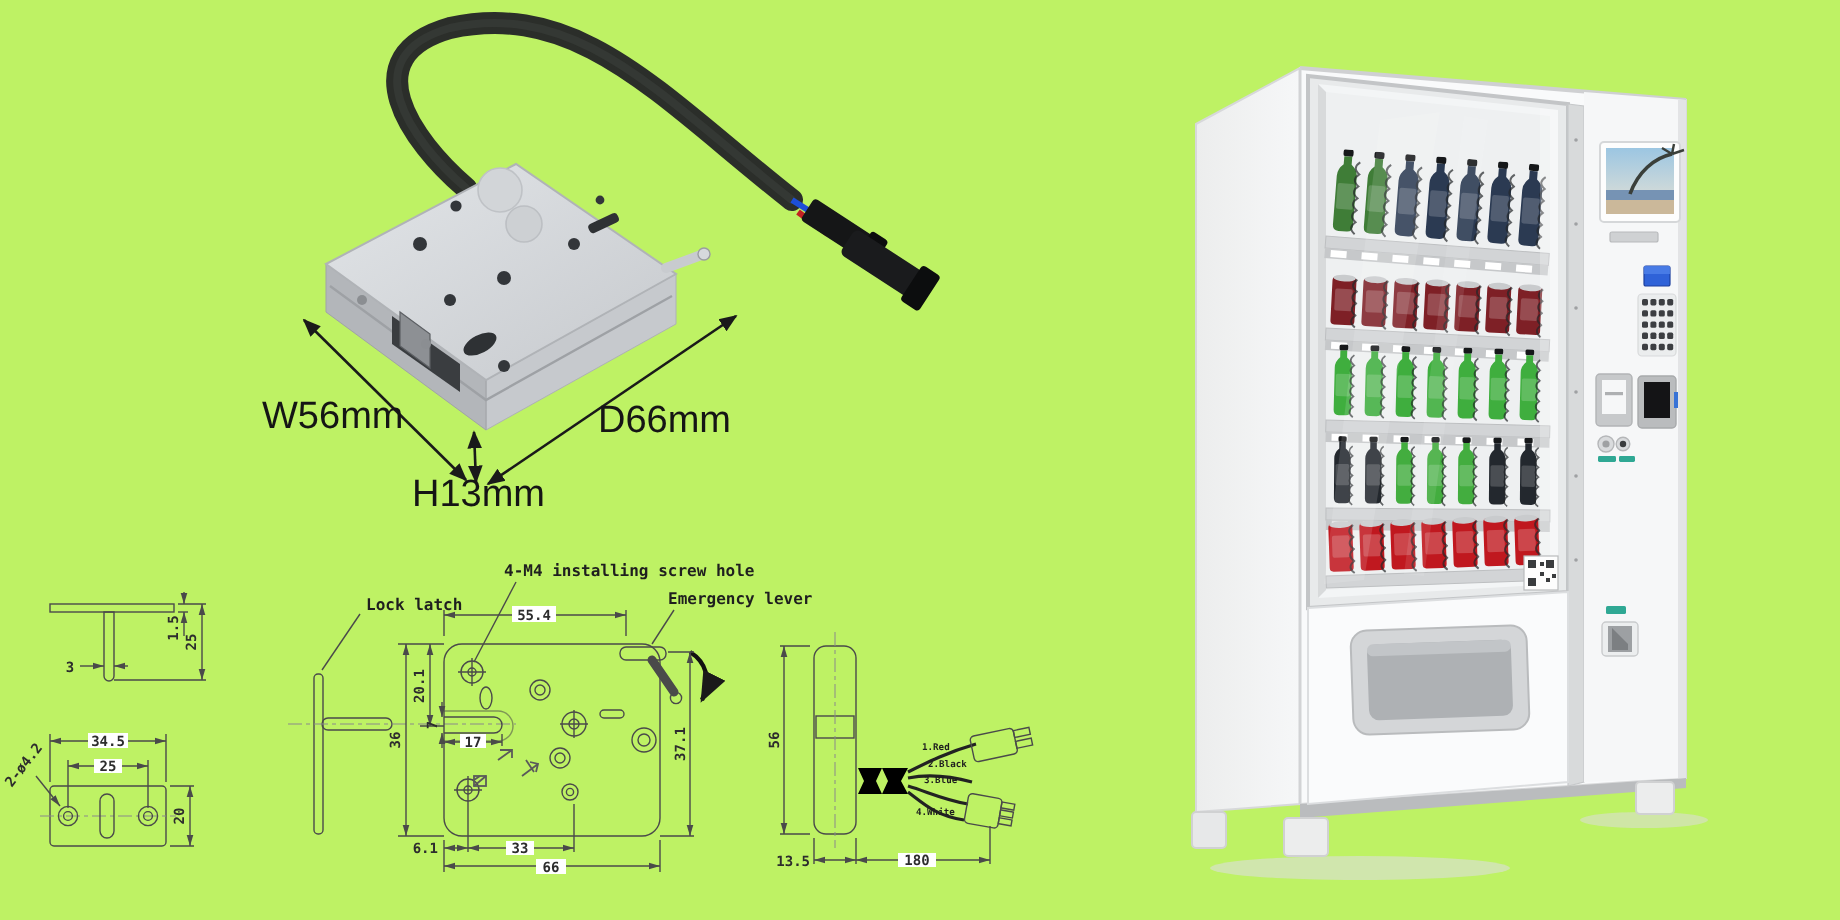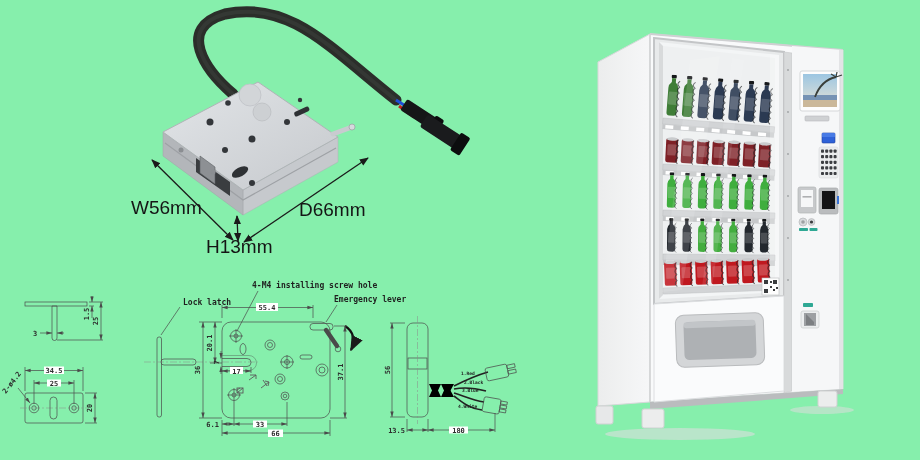--- a/index.html
+++ b/index.html
@@ -1,18 +1,18 @@
 <!DOCTYPE html>
 <html><head>
 <meta charset="utf-8">
 <style>
   *{margin:0;padding:0;box-sizing:border-box}
   html,body{background:#fff}
   body{font-family:"Liberation Sans",sans-serif}
-  .canvas{position:relative;width:920px;height:460px;background:#86efac;overflow:hidden}
+  .canvas{position:relative;width:920px;height:460px;background:#bef264;overflow:hidden}
   .abs{position:absolute}
   .photo-area{left:0;top:0;width:560px;height:260px}
   .drawing-area{left:0;top:260px;width:560px;height:200px}
   .machine-area{left:560px;top:0;width:360px;height:460px}
   svg{display:block}
   .dimtxt{font:bold 7px "DejaVu Sans Mono",monospace;fill:#2d2d2d}
   .callout{font:bold 8px "DejaVu Sans Mono",monospace;fill:#1f1f1f}
   .wiretxt{font:bold 4.6px "DejaVu Sans Mono",monospace;fill:#1f1f1f}
   .photolabel{font:19px "Liberation Sans",sans-serif;fill:#151515}
   .cad{stroke:#4a4a4a;stroke-width:.7;fill:none}

